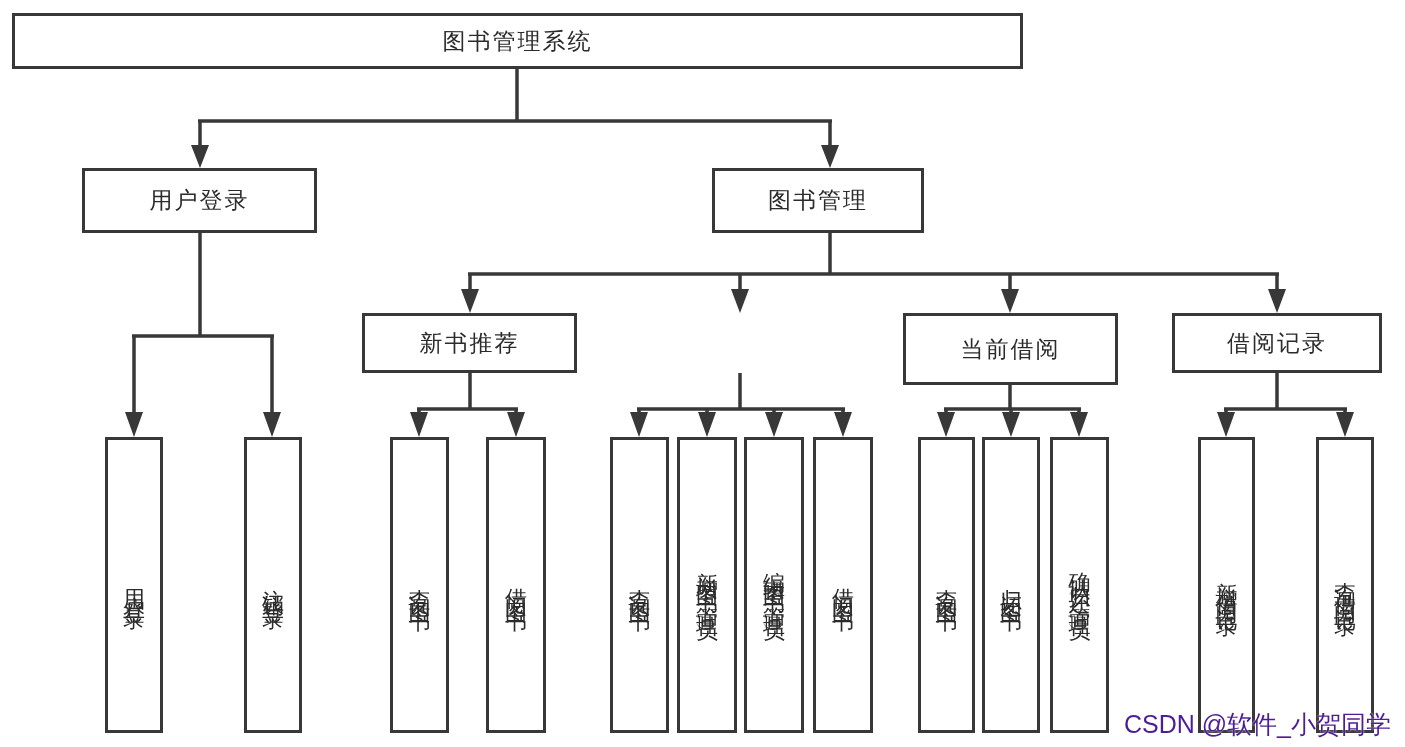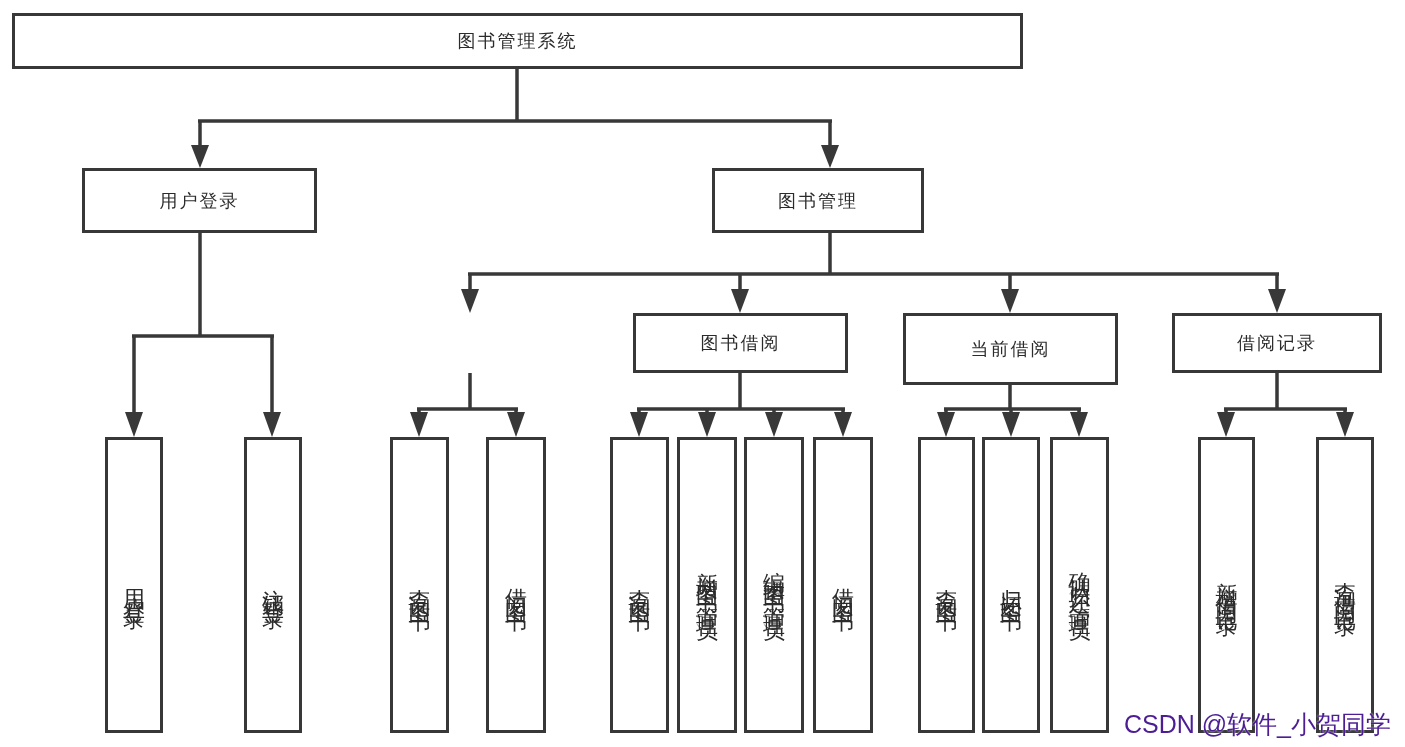--- a/index.html
+++ b/index.html
@@ -25,21 +25,21 @@
     position: absolute;
     box-sizing: border-box;
     border: 3px solid #383838;
     background: #ffffff;
     display: flex;
     align-items: center;
     justify-content: center;
     color: #2b2b2b;
   }
   .node.h span {
-    font-size: 18px;
+    font-size: 23px;
     letter-spacing: 2px;
     white-space: nowrap;
   }
   .node.v span {
     writing-mode: vertical-rl;
     text-orientation: mixed;
     font-size: 22px;
     letter-spacing: 7px;
     line-height: 1;
   }
@@ -109,22 +109,22 @@
     <span>图书管理系统</span>
   </div>
 
   <div class="node h" style="left:82px;top:168px;width:235px;height:65px">
     <span>用户登录</span>
   </div>
   <div class="node h" style="left:712px;top:168px;width:212px;height:65px">
     <span>图书管理</span>
   </div>
 
-  <div class="node h" style="left:633px;top:313px;width:215px;height:60px">
-    <span>图书借阅</span>
+  <div class="node h" style="left:362px;top:313px;width:215px;height:60px">
+    <span>新书推荐</span>
   </div>
   <div class="node h" style="left:903px;top:313px;width:215px;height:72px">
     <span>当前借阅</span>
   </div>
   <div class="node h" style="left:1172px;top:313px;width:210px;height:60px">
     <span>借阅记录</span>
   </div>
 
   <div class="node v" style="left:105px;top:437px;width:58px;height:296px">
     <span>用户登录</span>

